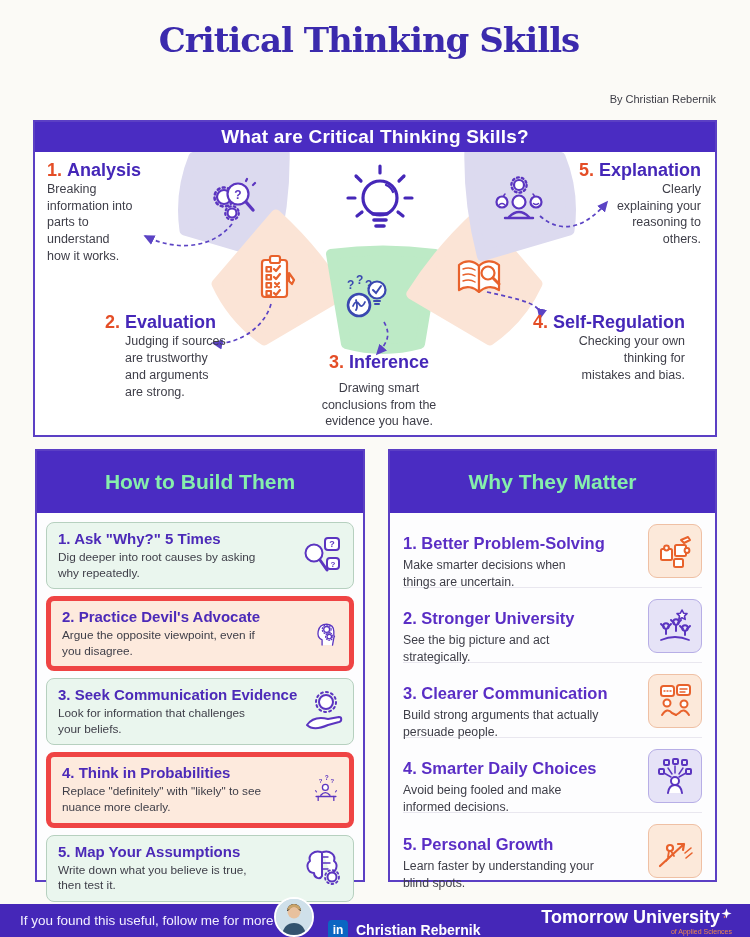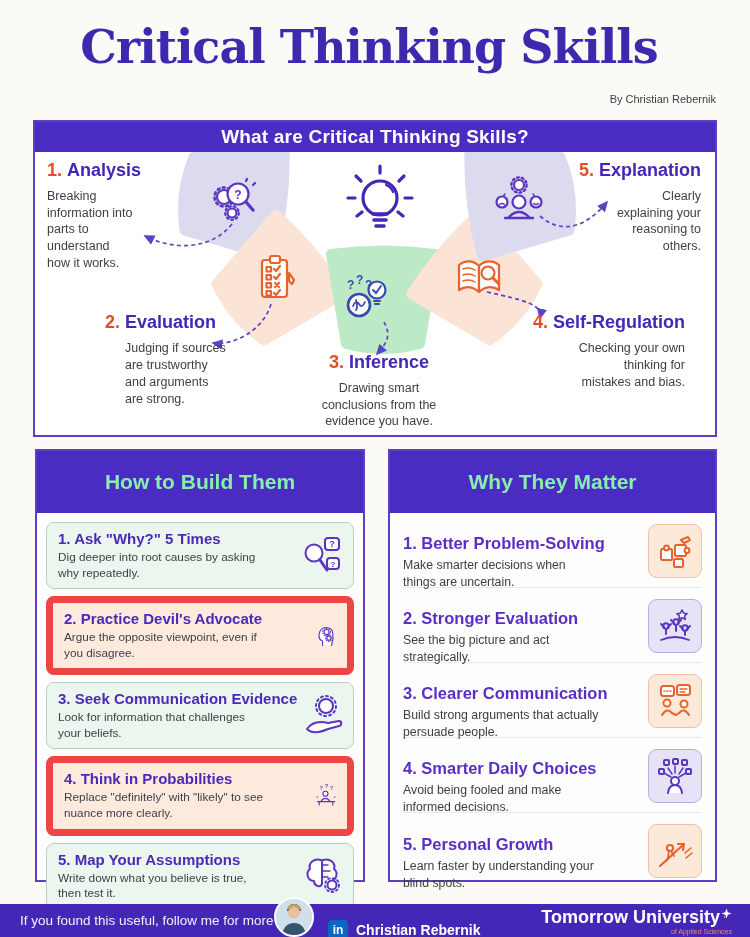--- a/index.html
+++ b/index.html
@@ -4,42 +4,42 @@
 <style>
   html,body { margin:0; padding:0; background:#ffffff; }
   .page {
     position:relative; width:750px; height:937px; overflow:hidden;
     background:#fbfaf6; font-family:"Liberation Sans", sans-serif;
   }
   
   .title {
     position:absolute; top:20px; left:0; width:738px; text-align:center;
     font-family:"DejaVu Serif","Liberation Serif",serif; font-weight:bold;
-    font-size:46px; color:#3b2aad; letter-spacing:-1px;
+    font-size:34px; color:#3b2aad; letter-spacing:-1px;
   }
   .byline { position:absolute; top:93px; right:34px; font-size:11px; color:#3d3d46; }
 
   
   .sec1 {
     position:absolute; left:33px; top:120px; width:684px; height:317px;
     border:2px solid #5b3fc4; background:#ffffff; box-sizing:border-box;
   }
   .banner {
     height:30px; background:#4a2cc2; color:#ffffff; display:flex;
     align-items:center; justify-content:center; font-size:19px; font-weight:bold;
     letter-spacing:0.2px;
   }
   .sec1-content { position:relative; width:680px; height:283px; }
   .fan-svg { position:absolute; left:0; top:0; }
   .picon { position:absolute; transform:translate(-50%,-50%); }
   .s1item { position:absolute; }
   .s1head { font-size:18px; font-weight:bold; white-space:nowrap; }
   .s1head .num { color:#e44d26; margin-right:5px; }
   .s1head .nm  { color:#4527b8; }
-  .s1desc { font-size:12.5px; color:#3e3e48; line-height:1.33; margin-top:7px; }
+  .s1desc { font-size:12.5px; color:#3e3e48; line-height:1.33; margin-top:0; }
   .it1 { left:12px; top:8px; text-align:left; }
   .it1 .s1desc { width:88px; }
   .it2 { left:70px; top:160px; text-align:left; }
   .it2 .s1desc { margin-left:20px; width:102px; line-height:1.36; }
   .it3 { left:254px; top:200px; width:180px; text-align:center; }
   .it3 .s1desc { width:136px; margin:7px auto 0; }
   .it4 { right:30px; top:160px; text-align:right; }
   .it4 .s1desc { width:110px; margin-left:auto; line-height:1.36; }
   .it5 { right:14px; top:8px; text-align:right; }
   .it5 .s1desc { width:94px; margin-left:auto; }
@@ -55,21 +55,21 @@
     height:62px; background:#4a2cc2; color:#86efac; display:flex;
     align-items:center; justify-content:center; font-size:21px; font-weight:bold;
   }
   
   .cards { display:flex; flex-direction:column; gap:7px; padding:9px 9px; height:356px; }
   .card {
     flex:1; border-radius:8px; padding:7px 8px 7px 11px; box-sizing:border-box;
     display:flex; align-items:center; justify-content:space-between;
   }
   .card.mint  { background:#eaf6ee; border:1px solid #b6d0bf; }
-  .card.peach { background:#fdeadd; border:7px solid #ef4444;gap:44px; }
+  .card.peach { background:#fdeadd; border:5px solid #ef4444;gap:44px; }
   .card-title { font-size:15px; font-weight:bold; color:#4c2ab8; white-space:nowrap; }
   .card-desc  { font-size:11.8px; color:#3e3e48; line-height:1.32; margin-top:3px; width:205px; }
   
   .witems { padding:0 13px; }
   .witem {
     display:flex; align-items:center; justify-content:space-between;
     padding:10px 0 9px; border-bottom:1px solid #e9e7ef; height:75px; box-sizing:border-box;
   }
   .witem:last-child { border-bottom:none;gap:36px; }
   .wtitle { font-size:16.5px; font-weight:bold; color:#5a2ec5; white-space:nowrap;margin-top:24px; }
@@ -331,21 +331,21 @@
             <rect x="20" y="14" width="11" height="11" rx="1.5" fill="#fff"></rect>
               <circle cx="32" cy="19.5" r="2.4" fill="#fff"></circle>
             <rect x="19" y="28" width="9" height="8" rx="1.5" fill="#fff"></rect>
             <path d="M26,9 l7,-3 l2,3 l-6,3 Z" fill="#fff"></path>
           </svg>
         </div>
       </div>
 
       <div class="witem">
         <div>
-            <div class="wtitle"><span>2.</span> <span>Stronger Evaluation</span></div>
+            <div class="wtitle"><span>2.</span> <span>Stronger University</span></div>
           <div class="wdesc" style="width:182px;">See the big picture and act strategically.</div>
           </div>
         <div class="iconbox lav">
           <svg width="40" height="40" viewBox="0 0 40 40" fill="none" stroke="#5b35c0" stroke-width="2" stroke-linecap="round" stroke-linejoin="round">
             <path d="M27,4 l1.6,3.2 3.4,0.4 -2.5,2.4 0.7,3.4 -3.2,-1.7 -3.2,1.7 0.7,-3.4 -2.5,-2.4 3.4,-0.4 Z" fill="#fff" stroke-width="1.6"></path>
             <circle cx="11" cy="20" r="2.8"></circle>
               <path d="M6,18 l3,3 M16,18 l-3,3 M11,23 v5"></path>
             <circle cx="21" cy="16" r="2.8"></circle>
               <path d="M16,14 l3,3 M26,14 l-3,3 M21,19 v6"></path>
             <circle cx="30" cy="22" r="2.8"></circle>

